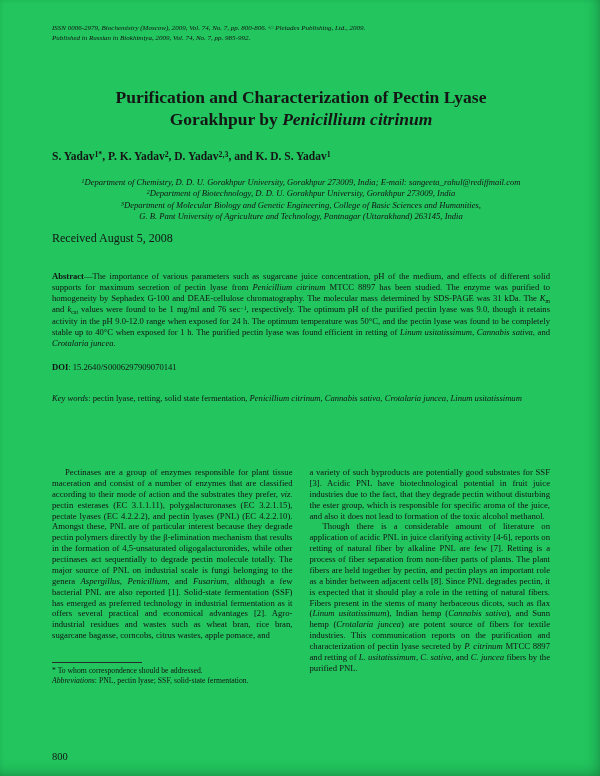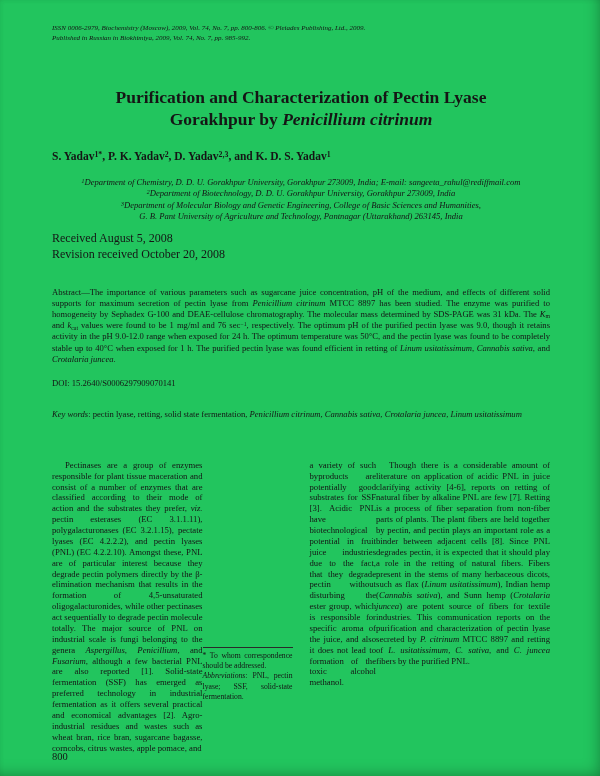--- a/index.html
+++ b/index.html
@@ -10,33 +10,33 @@
     color:#151515;
   }
   .page{
     width:600px;height:776px;box-sizing:border-box;
     background:#22c55e;
     padding:24px 50px 14px 52px;
     box-shadow:inset -7px -7px 16px -8px rgba(0,0,0,.38), inset 2px 2px 6px -4px rgba(0,0,0,.15);
     display:flex;flex-direction:column;overflow:hidden;
   }
   .it{font-style:italic;}
-  .bd{font-weight:normal;}
+  .bd{font-weight:bold;}
   .sup{font-size:.68em;position:relative;top:-.38em;}
   .sub{font-size:.68em;position:relative;top:.22em;}
   .journal-header{font-size:7px;font-style:italic;line-height:1.4;margin-bottom:42px;flex-shrink:0;}
   .title{font-size:17.5px;font-weight:bold;text-align:center;line-height:1.3;margin:0 0 19px;flex-shrink:0;}
   .authors{text-align:left;font-size:11.5px;font-weight:bold;margin-bottom:15px;flex-shrink:0;}
   .affils{text-align:center;font-size:8.6px;font-style:italic;line-height:1.32;margin-bottom:9px;flex-shrink:0;}
   .received{font-size:12px;line-height:1.32;margin-bottom:15px;flex-shrink:0;}
   .abstract{font-size:8.6px;line-height:1.3;text-align:justify;margin-bottom:13px;flex-shrink:0;}
   .doi{font-size:8.6px;margin-bottom:12px;flex-shrink:0;}
   .keywords{font-size:8.6px;line-height:1.32;text-align:justify;margin-bottom:40px;flex-shrink:0;}
   .columns{display:flex;gap:17px;flex-shrink:0;height:242px;}
-  .col{flex:1;display:flex;min-width:0;}
+  .col{flex:1;display:flex;flex-direction:column;min-width:0;margin-top:23px;}
   .para{font-size:8.7px;line-height:1.25;text-align:justify;margin:0;}
   .para.indent{text-indent:13px;}
   .footnote{margin-top:auto;font-size:7.7px;line-height:1.32;text-align:justify;}
   .fn-rule{width:90px;border-top:1px solid #2a2a2a;margin-bottom:3px;}
   .pagenum{margin-top:auto;font-size:10.5px;flex-shrink:0;}
 </style>
 </head>
 <body>
 
 <div class="page">
@@ -55,21 +55,20 @@
 
   <div class="affils">
     <div><span class="sup">1</span><span>Department of Chemistry, D. D. U. Gorakhpur University, Gorakhpur 273009, India; E-mail: sangeeta_rahul@rediffmail.com</span></div>
     <div><span class="sup">2</span><span>Department of Biotechnology, D. D. U. Gorakhpur University, Gorakhpur 273009, India</span></div>
     <div><span class="sup">3</span><span>Department of Molecular Biology and Genetic Engineering, College of Basic Sciences and Humanities,</span></div>
     <div><span>G. B. Pant University of Agriculture and Technology, Pantnagar (Uttarakhand) 263145, India</span></div>
   </div>
 
   <div class="received">
     <div>Received August 5, 2008</div>
-    <div>Revision received October 20, 2008</div>
   </div>
 
   <p class="abstract"><span class="bd">Abstract</span><span>—The importance of various parameters such as sugarcane juice concentration, pH of the medium, and effects of different solid supports for maximum secretion of pectin lyase from </span><span class="it">Penicillium citrinum</span><span> MTCC 8897 has been studied. The enzyme was purified to homogeneity by Sephadex G-100 and DEAE-cellulose chromatography. The molecular mass determined by SDS-PAGE was 31 kDa. The </span><span class="it">K</span><span class="sub">m</span><span> and </span><span class="it">k</span><span class="sub">cat</span><span> values were found to be 1 mg/ml and 76 sec</span><span class="sup">−1</span><span>, respectively. The optimum pH of the purified pectin lyase was 9.0, though it retains activity in the pH 9.0-12.0 range when exposed for 24 h. The optimum temperature was 50°C, and the pectin lyase was found to be completely stable up to 40°C when exposed for 1 h. The purified pectin lyase was found efficient in retting of </span><span class="it">Linum usitatissimum</span><span>, </span><span class="it">Cannabis sativa</span><span>, and </span><span class="it">Crotalaria juncea</span><span>.</span></p>
 
   <div class="doi"><span class="bd">DOI</span><span>: 15.2640/S0006297909070141</span></div>
 
   <p class="keywords"><span class="it">Key words</span><span>: pectin lyase, retting, solid state fermentation, </span><span class="it">Penicillium citrinum</span><span>, </span><span class="it">Cannabis sativa</span><span>, </span><span class="it">Crotalaria juncea</span><span>, </span><span class="it">Linum usitatissimum</span></p>
 
   <div class="columns">
     <div class="col">

